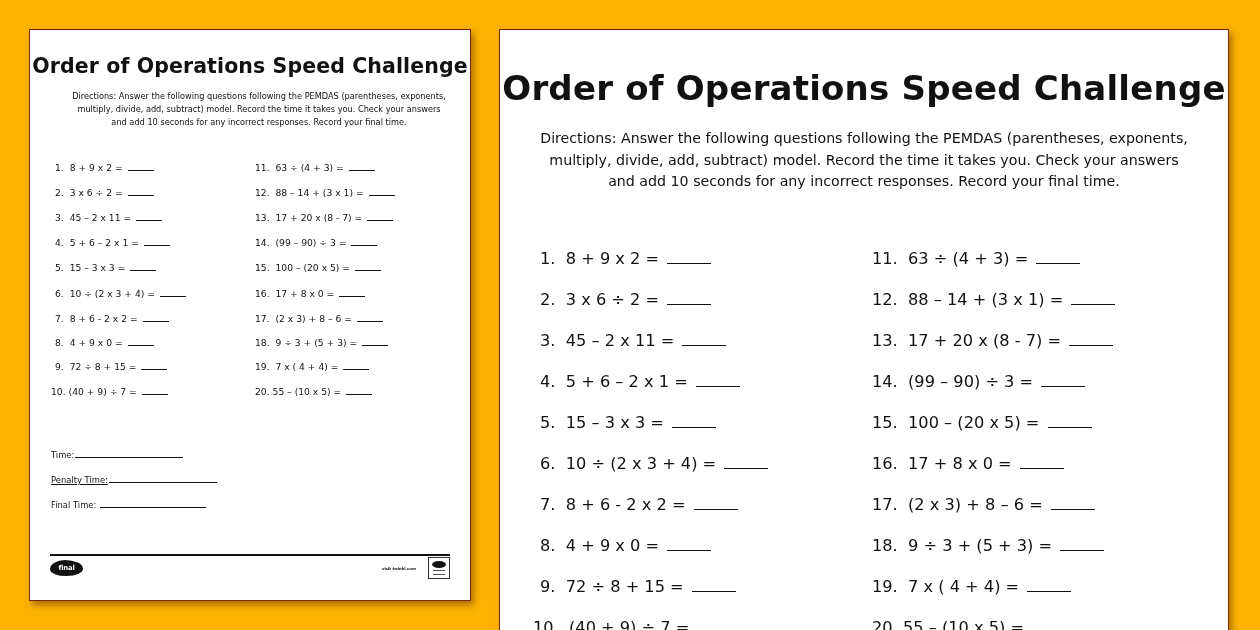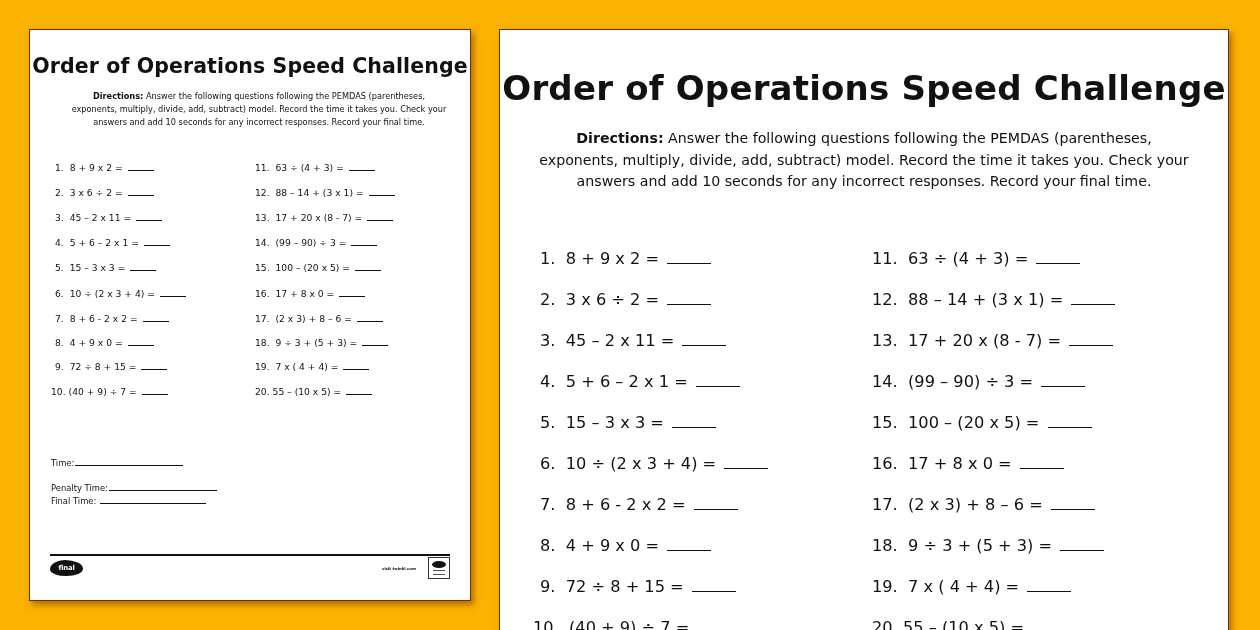--- a/index.html
+++ b/index.html
@@ -28,21 +28,21 @@
       text-align: center; font-size: 8.2px; line-height: 13px;
     }
     #sheet-small .q {
       position: absolute; font-size: 9.2px; white-space: nowrap;
     }
     #sheet-small .blank {
       display: inline-block; width: 26px; border-bottom: 1px solid #111;
       vertical-align: baseline; margin-left: 2px;
     }
     #sheet-small .time-row {
-      position: absolute; left: 21px; font-size: 8.4px; white-space: nowrap; margin-top: 8px;
+      position: absolute; left: 21px; font-size: 8.4px; white-space: nowrap;
     }
     #sheet-small .time-line {
       display: inline-block; border-bottom: 1px solid #111; vertical-align: baseline; margin-left: 1px;
     }
     #sheet-small .footer-rule {
       position: absolute; left: 20px; right: 20px; top: 524px; height: 2px; background: #111;
     }
     .twinkl-logo {
       position: absolute; background: #111; color: #fff; font-weight: bold;
       border-radius: 45% 55% 50% 50% / 60% 55% 45% 40%;
@@ -75,21 +75,21 @@
       position: absolute; left: 36px; right: 36px; top: 98px;
       text-align: center; font-size: 14.2px; line-height: 21.5px;
     }
     #sheet-large .q {
       position: absolute; font-size: 16.2px; white-space: nowrap;
     }
     #sheet-large .blank {
       display: inline-block; width: 44px; border-bottom: 1.5px solid #111;
       vertical-align: baseline; margin-left: 3px;
     }
-    .bold { font-weight: bold; }
+    .bold { font-weight: normal; }
   </style>
 </head>
 <body>
 
 <div class="sheet" id="sheet-small">
   <div class="title">Order of Operations Speed Challenge</div>
   <div class="directions">
     <span class="bold">Directions:</span><span> Answer the following questions following the PEMDAS (parentheses, exponents, multiply, divide, add, subtract) model. Record the time it takes you. Check your answers and add 10 seconds for any incorrect responses. Record your final time.</span>
   </div>
 
@@ -109,22 +109,22 @@
   <div class="q" style="left:225px; top:182px;"><span>13.</span>&nbsp; <span>17 + 20 x (8 - 7) =</span> <span class="blank"></span></div>
   <div class="q" style="left:225px; top:207px;"><span>14.</span>&nbsp; <span>(99 – 90) ÷ 3 =</span> <span class="blank"></span></div>
   <div class="q" style="left:225px; top:232px;"><span>15.</span>&nbsp; <span>100 – (20 x 5) =</span> <span class="blank"></span></div>
   <div class="q" style="left:225px; top:258px;"><span>16.</span>&nbsp; <span>17 + 8 x 0 =</span> <span class="blank"></span></div>
   <div class="q" style="left:225px; top:283px;"><span>17.</span>&nbsp; <span>(2 x 3) + 8 – 6  =</span> <span class="blank"></span></div>
   <div class="q" style="left:225px; top:307px;"><span>18.</span>&nbsp; <span>9  ÷ 3 + (5 + 3) =</span> <span class="blank"></span></div>
   <div class="q" style="left:225px; top:331px;"><span>19.</span>&nbsp; <span>7 x ( 4 + 4) =</span> <span class="blank"></span></div>
   <div class="q" style="left:225px; top:356px;"><span>20.</span> <span>55 – (10 x 5) =</span> <span class="blank"></span></div>
 
   <div class="time-row" style="top:420px;"><span>Time:</span><span class="time-line" style="width:108px;"></span></div>
-  <div class="time-row" style="top:445px;"><span>Penalty Time:</span><span class="time-line" style="width:108px;"></span></div>
-  <div class="time-row" style="top:458px;"><span>Final Time:</span> <span class="time-line" style="width:106px;"></span></div>
+  <div class="time-row" style="top:445px;text-decoration:underline;"><span>Penalty Time:</span><span class="time-line" style="width:108px;"></span></div>
+  <div class="time-row" style="top:470px;"><span>Final Time:</span> <span class="time-line" style="width:106px;"></span></div>
 
   <div class="footer-rule"></div>
   <div class="twinkl-logo">final</div>
   <div class="visit-text">visit twinkl.com</div>
   <div class="quality-badge">
     <div class="inner"></div>
     <div class="lines"></div>
   </div>
 </div>
 

